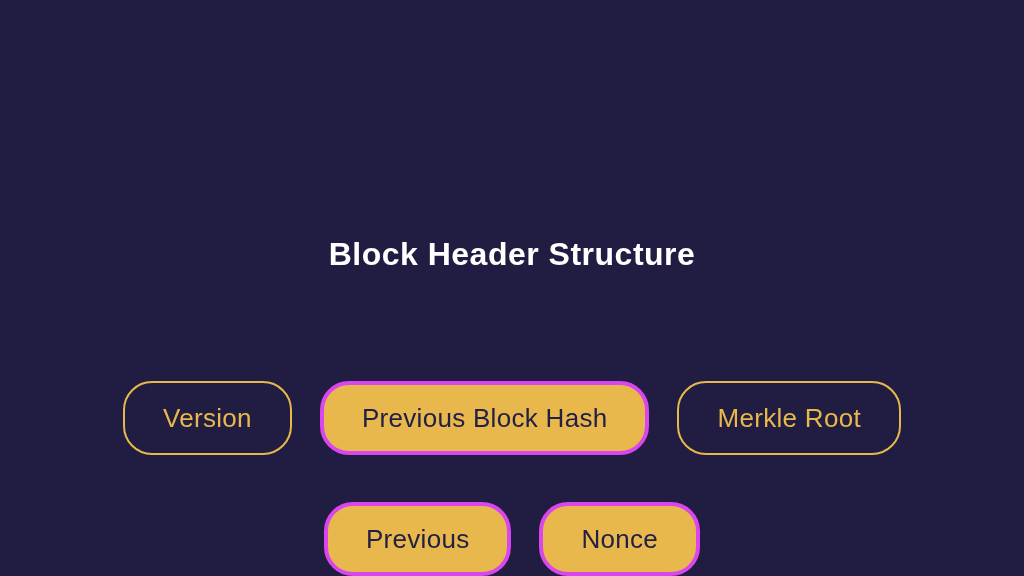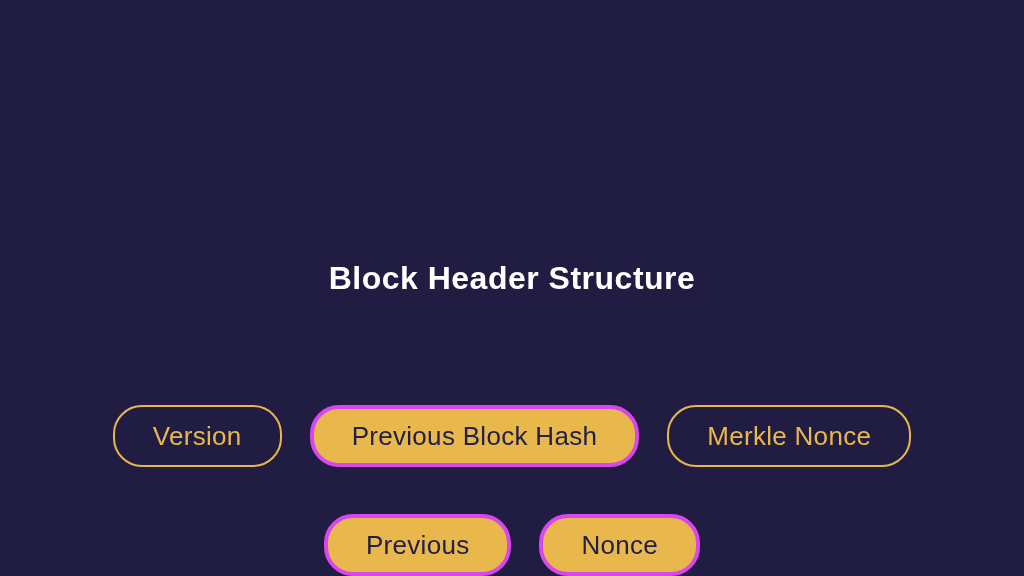--- a/index.html
+++ b/index.html
@@ -38,21 +38,21 @@
     align-items: center;
     gap: 47px;
   }
   .pill-row {
     display: flex;
     flex-direction: row;
     align-items: center;
     gap: 28px;
   }
   .pill {
-    height: 62px;
+    height: 74px;
     border-radius: 29px;
     display: flex;
     align-items: center;
     justify-content: center;
     padding: 0 38px;
     font-size: 26px;
     font-weight: 500;
     letter-spacing: 0.3px;
     box-sizing: border-box;
     white-space: nowrap;
@@ -73,21 +73,21 @@
 
 <div class="slide">
 
   <h1 class="title">Block Header Structure</h1>
 
   <div class="rows">
 
     <div class="pill-row">
       <div class="pill outline">Version</div>
       <div class="pill filled">Previous Block Hash</div>
-      <div class="pill outline">Merkle Nonce</div>
+      <div class="pill outline">Merkle Root</div>
     </div>
 
     <div class="pill-row">
       <div class="pill filled">Previous</div>
       <div class="pill filled">Nonce</div>
     </div>
 
   </div>
 </div>
 

